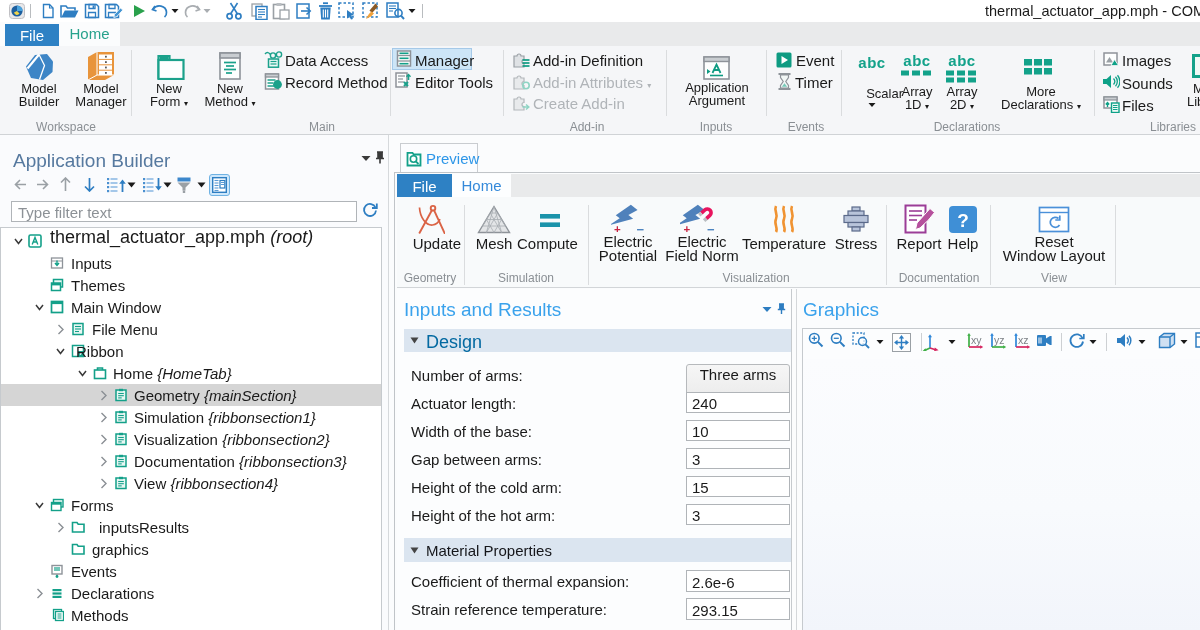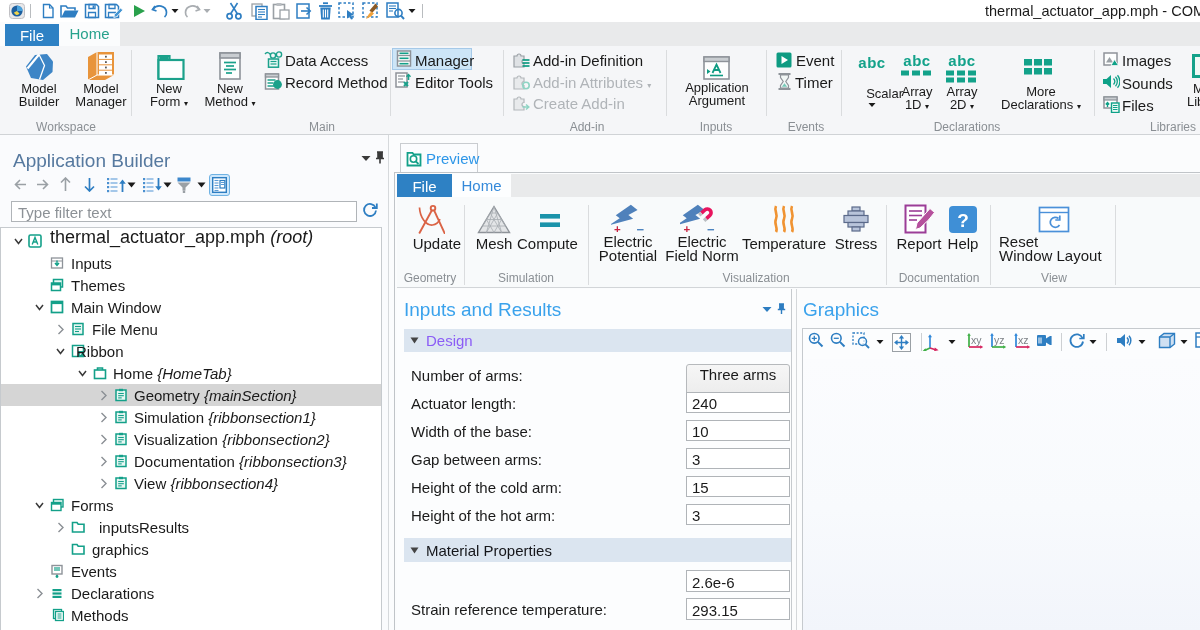--- a/index.html
+++ b/index.html
@@ -740,37 +740,37 @@
       <text x="15" y="21.5" font-size="19" fill="#fff" text-anchor="middle" font-weight="bold">?</text>
     </svg>
   <div class="a" style="left:546px;top:62px;width:44px;text-align:center;font-size:15px">Help</div>
   <div class="a glabel" style="left:494px;top:98px;width:100px;text-align:center">Documentation</div>
   <svg class="a" style="left:643px;top:33px" width="32" height="27" viewBox="0 0 32 27">
       <rect x="1.5" y="1.5" width="29" height="24" fill="#fff" stroke="#4a90d9" stroke-width="1.7"></rect>
       <path d="M1.5 6.5 h29" stroke="#4a90d9" stroke-width="1.4"></path>
       <path d="M20.5 12.5 a5 5 0 1 0 1 6.5" fill="none" stroke="#4a90d9" stroke-width="1.7"></path>
       <path d="M21.8 9.5 v4.5 h-4.5" fill="none" stroke="#4a90d9" stroke-width="1.7"></path>
     </svg>
-  <div class="a" style="left:604px;top:62px;width:110px;text-align:left;font-size:15px;line-height:14px;white-space:nowrap">Reset<br>Window Layout</div>
+  <div class="a" style="left:604px;top:62px;width:110px;text-align:center;font-size:15px;line-height:14px;white-space:nowrap">Reset<br>Window Layout</div>
   <div class="a glabel" style="left:629px;top:98px;width:60px;text-align:center">View</div>
   <div class="a" style="left:2px;top:116px;width:395px;height:342px;background:#fcfdfe;border-right:1px solid #c6cace"></div>
   <div class="a" style="left:401px;top:116px;width:1px;height:342px;background:#d4d7da"></div>
   <div class="a" style="left:9px;top:126px;font-size:19px;color:#3aa2ec">Inputs and Results</div>
   <svg class="a" style="left:367px;top:133px" width="10" height="7" viewBox="0 0 10 7">
       <path d="M0.5 1 L5 6 L9.5 1 Z" fill="#2d7dc1"></path>
     </svg>
   <svg class="a" style="left:382px;top:130px" width="9" height="12" viewBox="0 0 9 12">
       <path d="M2 1 h5 M2.8 1 v5.5 h3.4 v-5.5 M0.8 6.5 h7.4 M4.5 6.5 v4.5" stroke="#2d7dc1" stroke-width="1.4" fill="none"></path>
       <rect x="2.8" y="1" width="3.4" height="5.5" fill="#2d7dc1"></rect>
     </svg>
   <div class="a" style="left:9px;top:156px;width:387px;height:23px;background:#dbe5f0"></div>
   <svg class="a" style="left:15px;top:164px" width="9" height="7" viewBox="0 0 9 7">
       <path d="M0.5 0.5 h8 L4.5 6.5 Z" fill="#444"></path>
     </svg>
-  <div class="a" style="left:31px;top:159px;font-size:15px;color:#8b5cf6">Design</div>
+  <div class="a" style="left:31px;top:159px;font-size:18px;color:#0369a1">Design</div>
   <div class="a" style="left:16px;top:194px;font-size:15px">Number of arms:</div>
   <div class="a" style="left:291px;top:191px;width:104px;height:36px;background:linear-gradient(#f6f6f6,#ebebeb);border:1px solid #b6b9bc;border-radius:3px;text-align:center;font-size:15px;line-height:20px">Three arms</div>
   <div class="a" style="left:16px;top:222px;font-size:15px">Actuator length:</div>
   <div class="a" style="left:291px;top:219px;width:104px;height:21px;background:#fff;border:1px solid #b0b4b8"></div>
   <div class="a" style="left:297px;top:222px;font-size:15px">240</div>
   <div class="a" style="left:16px;top:250px;font-size:15px">Width of the base:</div>
   <div class="a" style="left:291px;top:247px;width:104px;height:21px;background:#fff;border:1px solid #b0b4b8"></div>
   <div class="a" style="left:297px;top:250px;font-size:15px">10</div>
   <div class="a" style="left:16px;top:278px;font-size:15px">Gap between arms:</div>
   <div class="a" style="left:291px;top:275px;width:104px;height:21px;background:#fff;border:1px solid #b0b4b8"></div>
@@ -779,20 +779,21 @@
   <div class="a" style="left:291px;top:303px;width:104px;height:21px;background:#fff;border:1px solid #b0b4b8"></div>
   <div class="a" style="left:297px;top:306px;font-size:15px">15</div>
   <div class="a" style="left:16px;top:334px;font-size:15px">Height of the hot arm:</div>
   <div class="a" style="left:291px;top:331px;width:104px;height:21px;background:#fff;border:1px solid #b0b4b8"></div>
   <div class="a" style="left:297px;top:334px;font-size:15px">3</div>
   <div class="a" style="left:9px;top:365px;width:387px;height:24px;background:#dbe5f0"></div>
   <svg class="a" style="left:15px;top:374px" width="9" height="7" viewBox="0 0 9 7">
       <path d="M0.5 0.5 h8 L4.5 6.5 Z" fill="#444"></path>
     </svg>
   <div class="a" style="left:31px;top:369px;font-size:15px;color:#15161a">Material Properties</div>
+  <div class="a" style="left:16px;top:400px;font-size:15px">Coefficient of thermal expansion:</div>
   <div class="a" style="left:291px;top:397px;width:104px;height:22px;background:#fff;border:1px solid #b0b4b8"></div>
   <div class="a" style="left:297px;top:401px;font-size:15px">2.6e-6</div>
   <div class="a" style="left:16px;top:428px;font-size:15px">Strain reference temperature:</div>
   <div class="a" style="left:291px;top:425px;width:104px;height:22px;background:#fff;border:1px solid #b0b4b8"></div>
   <div class="a" style="left:297px;top:429px;font-size:15px">293.15</div>
   <div class="a" style="left:408px;top:126px;font-size:19px;color:#3aa2ec">Graphics</div>
   <div class="a" style="left:407px;top:155px;width:399px;height:303px;background:#fcfdfe;border-left:1px solid #c6cace;border-top:1px solid #c6cace"></div>
   <div class="a" style="left:408px;top:186px;width:398px;height:272px;background:linear-gradient(#fbfcfe, #f8fafd 55%, #f2f5fb)"></div>
   <svg class="a" style="left:413px;top:159px" width="16" height="16" viewBox="0 0 16 16" fill="none" stroke="#2e7ec2">
       <circle cx="6.3" cy="6.3" r="4.8" stroke-width="1.6"></circle>

